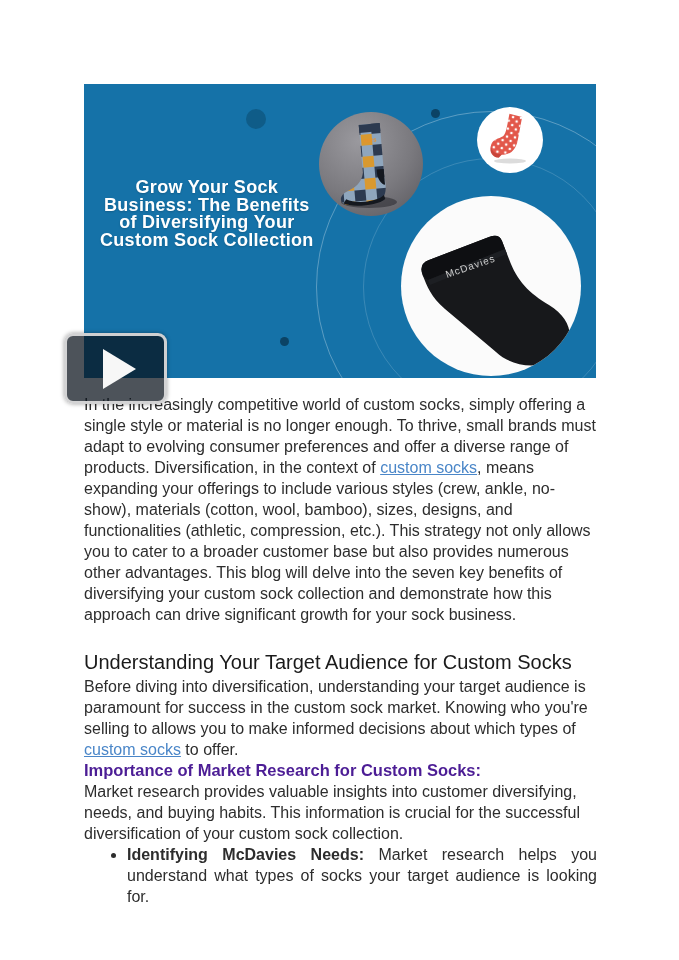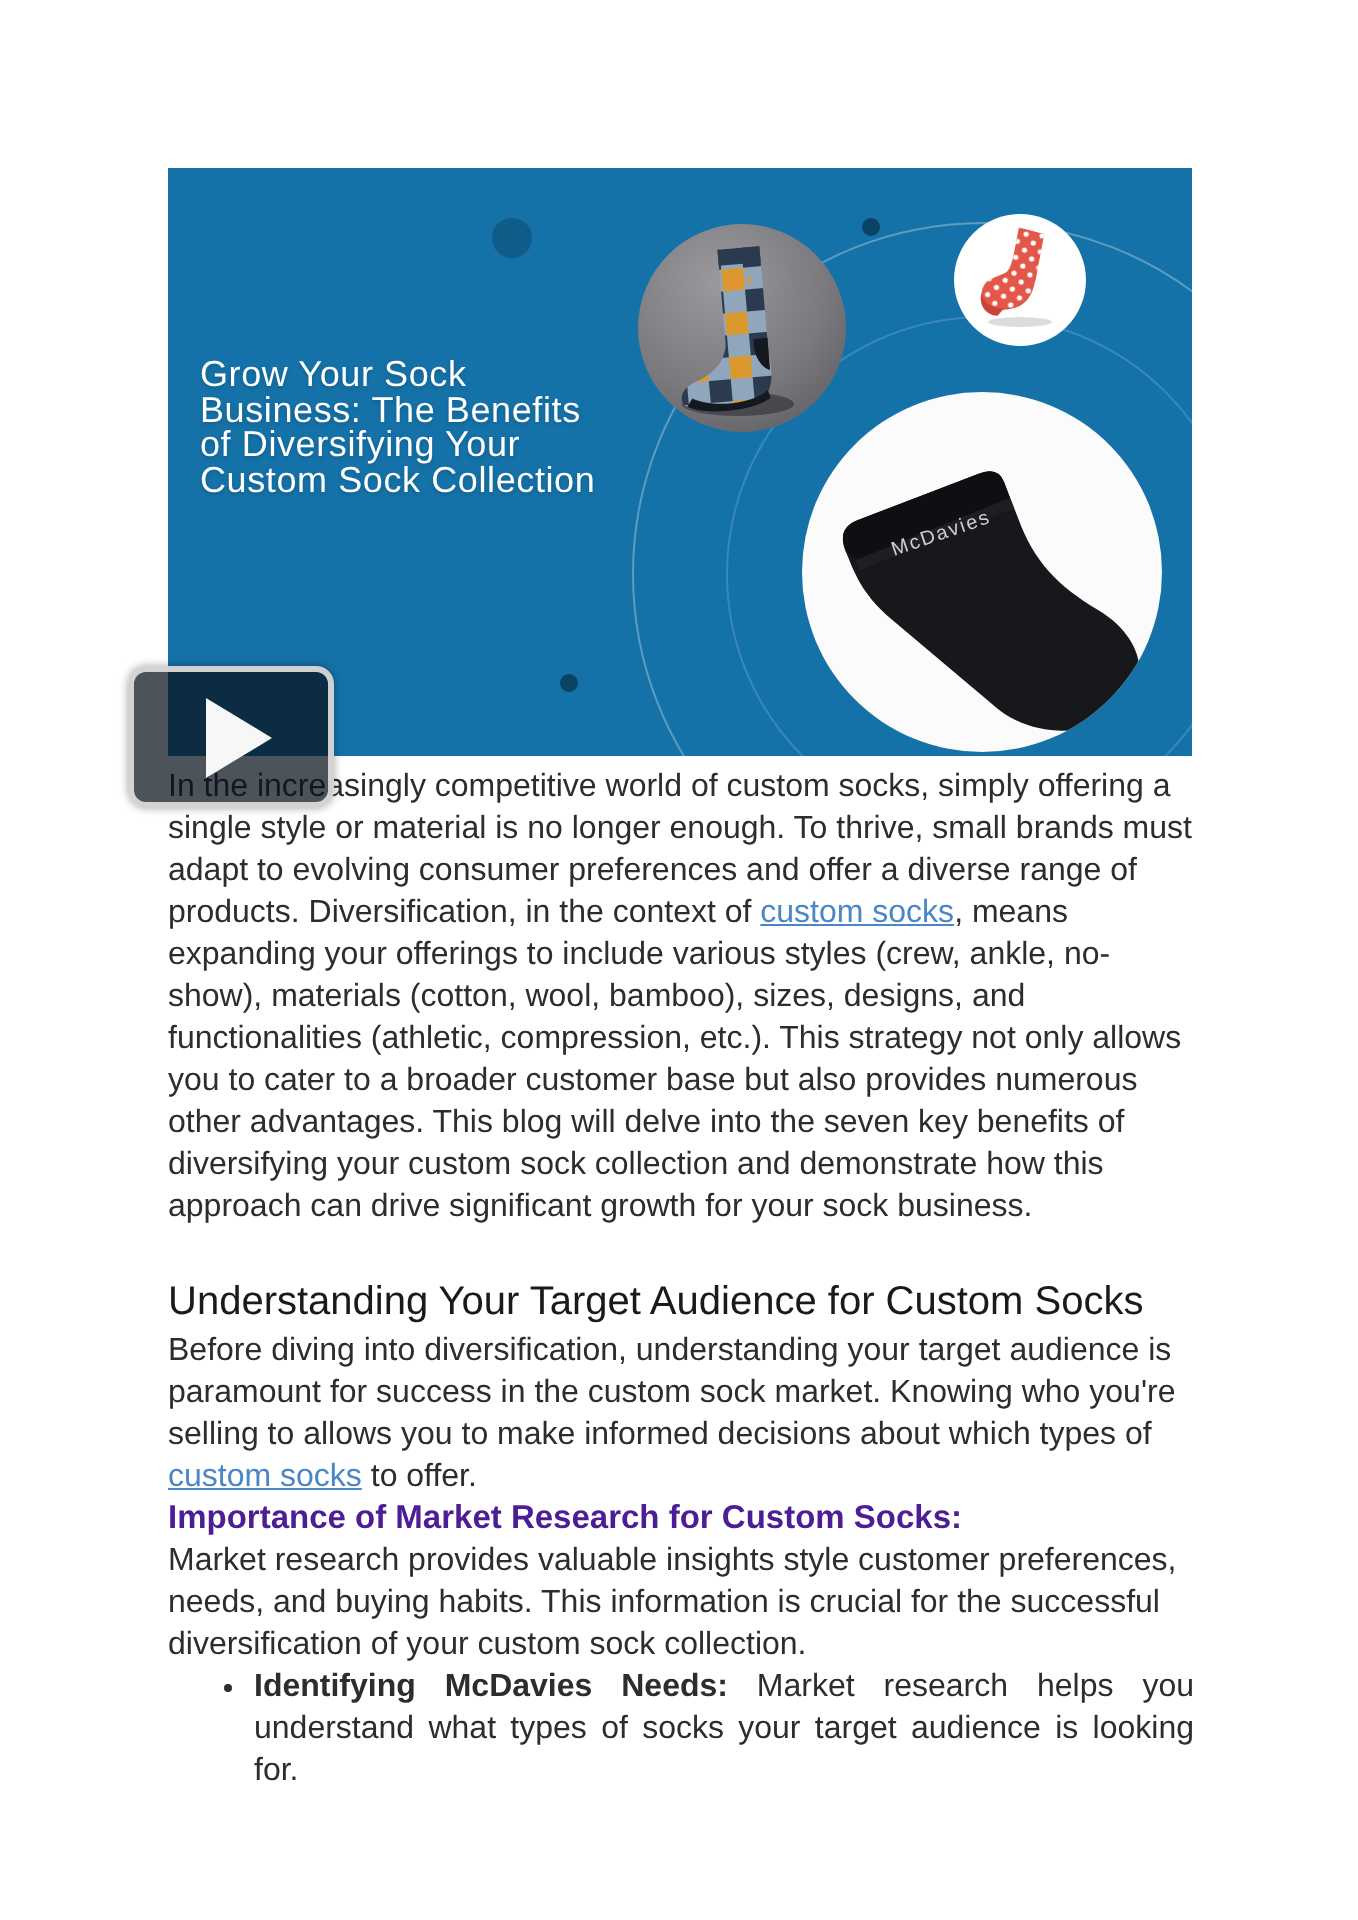--- a/index.html
+++ b/index.html
@@ -33,43 +33,44 @@
     background:#ffffff; overflow:hidden;
   }
   .circle-big {
     position:absolute; left:317px; top:112px; width:180px; height:180px; border-radius:50%;
     background:#FBFBFB; overflow:hidden;
   }
   .circle-checkered svg, .circle-polka svg, .circle-big svg { display:block; width:100%; height:100%; }
 
   .banner-title {
     position:absolute; left:16px; top:95px; margin:0;
-    color:#FFFFFF; font-weight:normal; font-size:18px; line-height:17.5px;
+    color:#FFFFFF; font-weight:bold; font-size:18px; line-height:17.5px;
     letter-spacing:0.3px; white-space:pre-line;
     text-shadow:0 1px 2px rgba(0,0,0,0.18);
+    text-align:center;
   }
 
   
   .play-button {
     position:absolute; left:64px; top:333px; width:97px; height:65px;
     background:rgba(8,17,26,0.72);
     border:3px solid rgba(224,224,224,0.92); border-radius:9px;
     display:flex; align-items:center; justify-content:center;
     box-shadow:0 0 4px rgba(0,0,0,0.35); cursor:pointer; z-index:5;
   }
   .play-tri {
     width:0; height:0; margin-left:7px;
     border-left:33px solid #F7F7F7;
     border-top:20px solid transparent;
     border-bottom:20px solid transparent;
   }
 
   
   .article {
-    position:absolute; left:84px; top:383px; width:513px;
+    position:absolute; left:84px; top:394px; width:513px;
     font-size:16px; line-height:21px; color:#2D2D2D;
   }
   .article p { margin:0; }
   .heading {
     margin:26px 0 3px 0; font-size:20px; line-height:22px; font-weight:normal;
     color:#1A1A1A; white-space:nowrap;
   }
   .subheading { margin:0; font-size:16.5px; line-height:21px; font-weight:bold; color:#4c1d95; }
   a.inline-link { color:#4A86C8; text-decoration:underline; cursor:pointer; }
   ul.bullet-list { margin:0; padding-left:43px; }
@@ -146,19 +147,19 @@
 <div class="article">
 
   <p><span>In the increasingly competitive world of custom socks, simply offering a single style or material is no longer enough. To thrive, small brands must adapt to evolving consumer preferences and offer a diverse range of products. Diversification, in the context of </span><a class="inline-link">custom socks</a><span>, means expanding your offerings to include various styles (crew, ankle, no-show), materials (cotton, wool, bamboo), sizes, designs, and functionalities (athletic, compression, etc.). This strategy not only allows you to cater to a broader customer base but also provides numerous other advantages. This blog will delve into the seven key benefits of diversifying your custom sock collection and demonstrate how this approach can drive significant growth for your sock business.</span></p>
 
   <h1 class="heading">Understanding Your Target Audience for Custom Socks</h1>
 
   <p><span>Before diving into diversification, understanding your target audience is paramount for success in the custom sock market. Knowing who you're selling to allows you to make informed decisions about which types of </span><a class="inline-link">custom socks</a><span> to offer.</span></p>
 
   <p class="subheading">Importance of Market Research for Custom Socks:</p>
 
-  <p>Market research provides valuable insights style customer preferences, needs, and buying habits. This information is crucial for the successful diversification of your custom sock collection.</p>
+  <p>Market research provides valuable insights into customer diversifying, needs, and buying habits. This information is crucial for the successful diversification of your custom sock collection.</p>
 
   <ul class="bullet-list">
     <li><span class="bold-lead">Identifying McDavies Needs:</span><span> Market research helps you understand what types of socks your target audience is looking for.</span></li>
   </ul>
 
 </div>
 
 </body></html>

